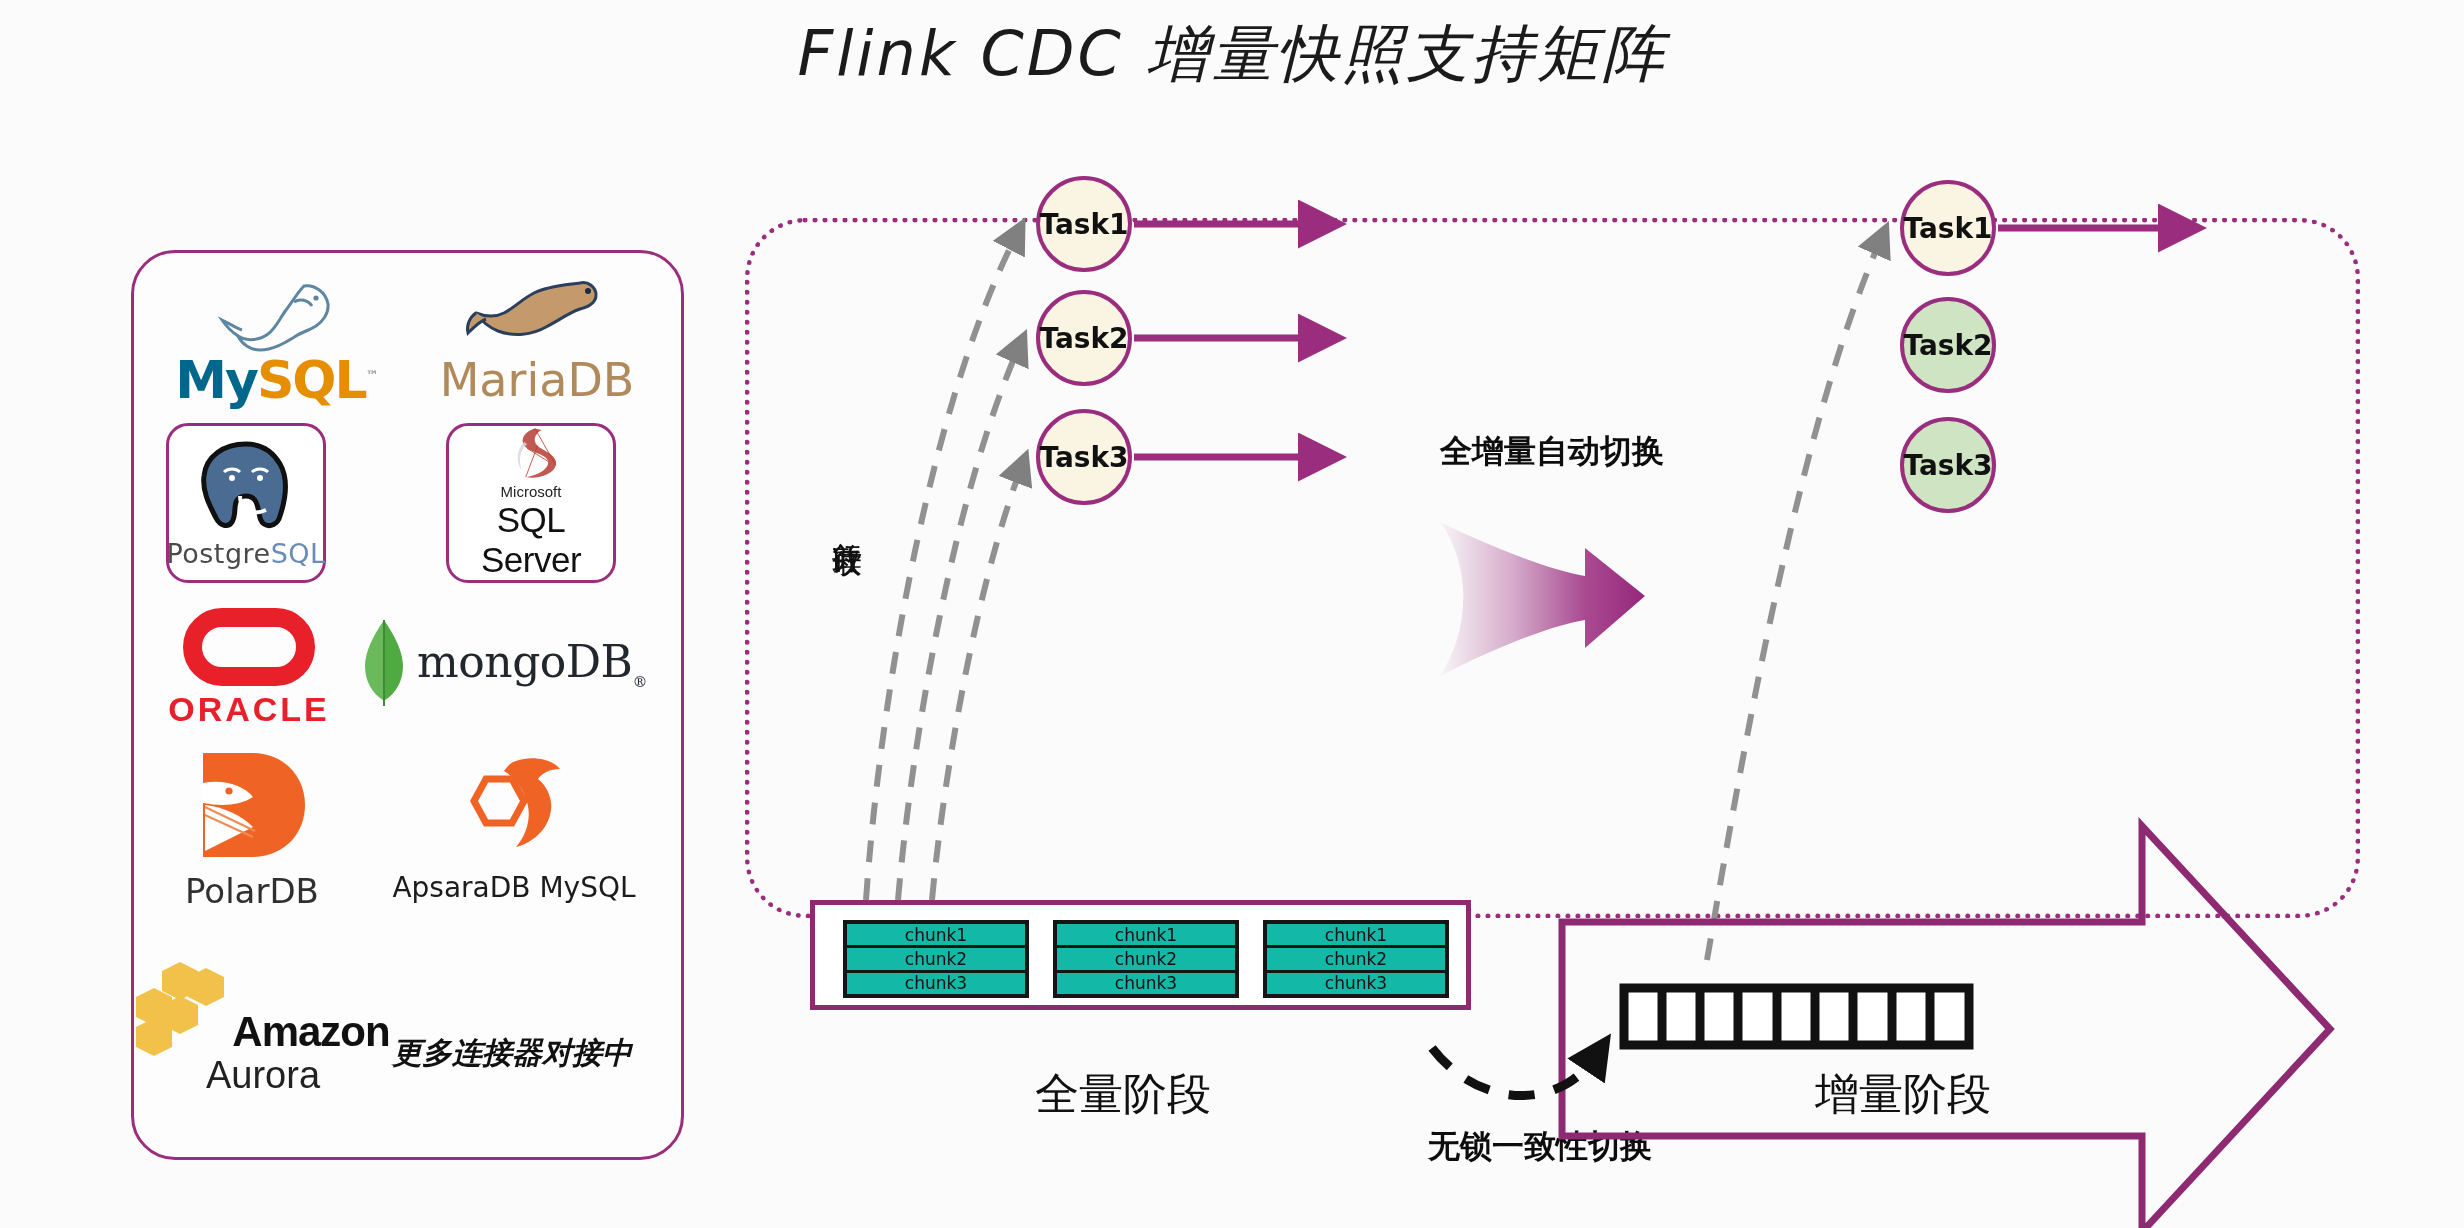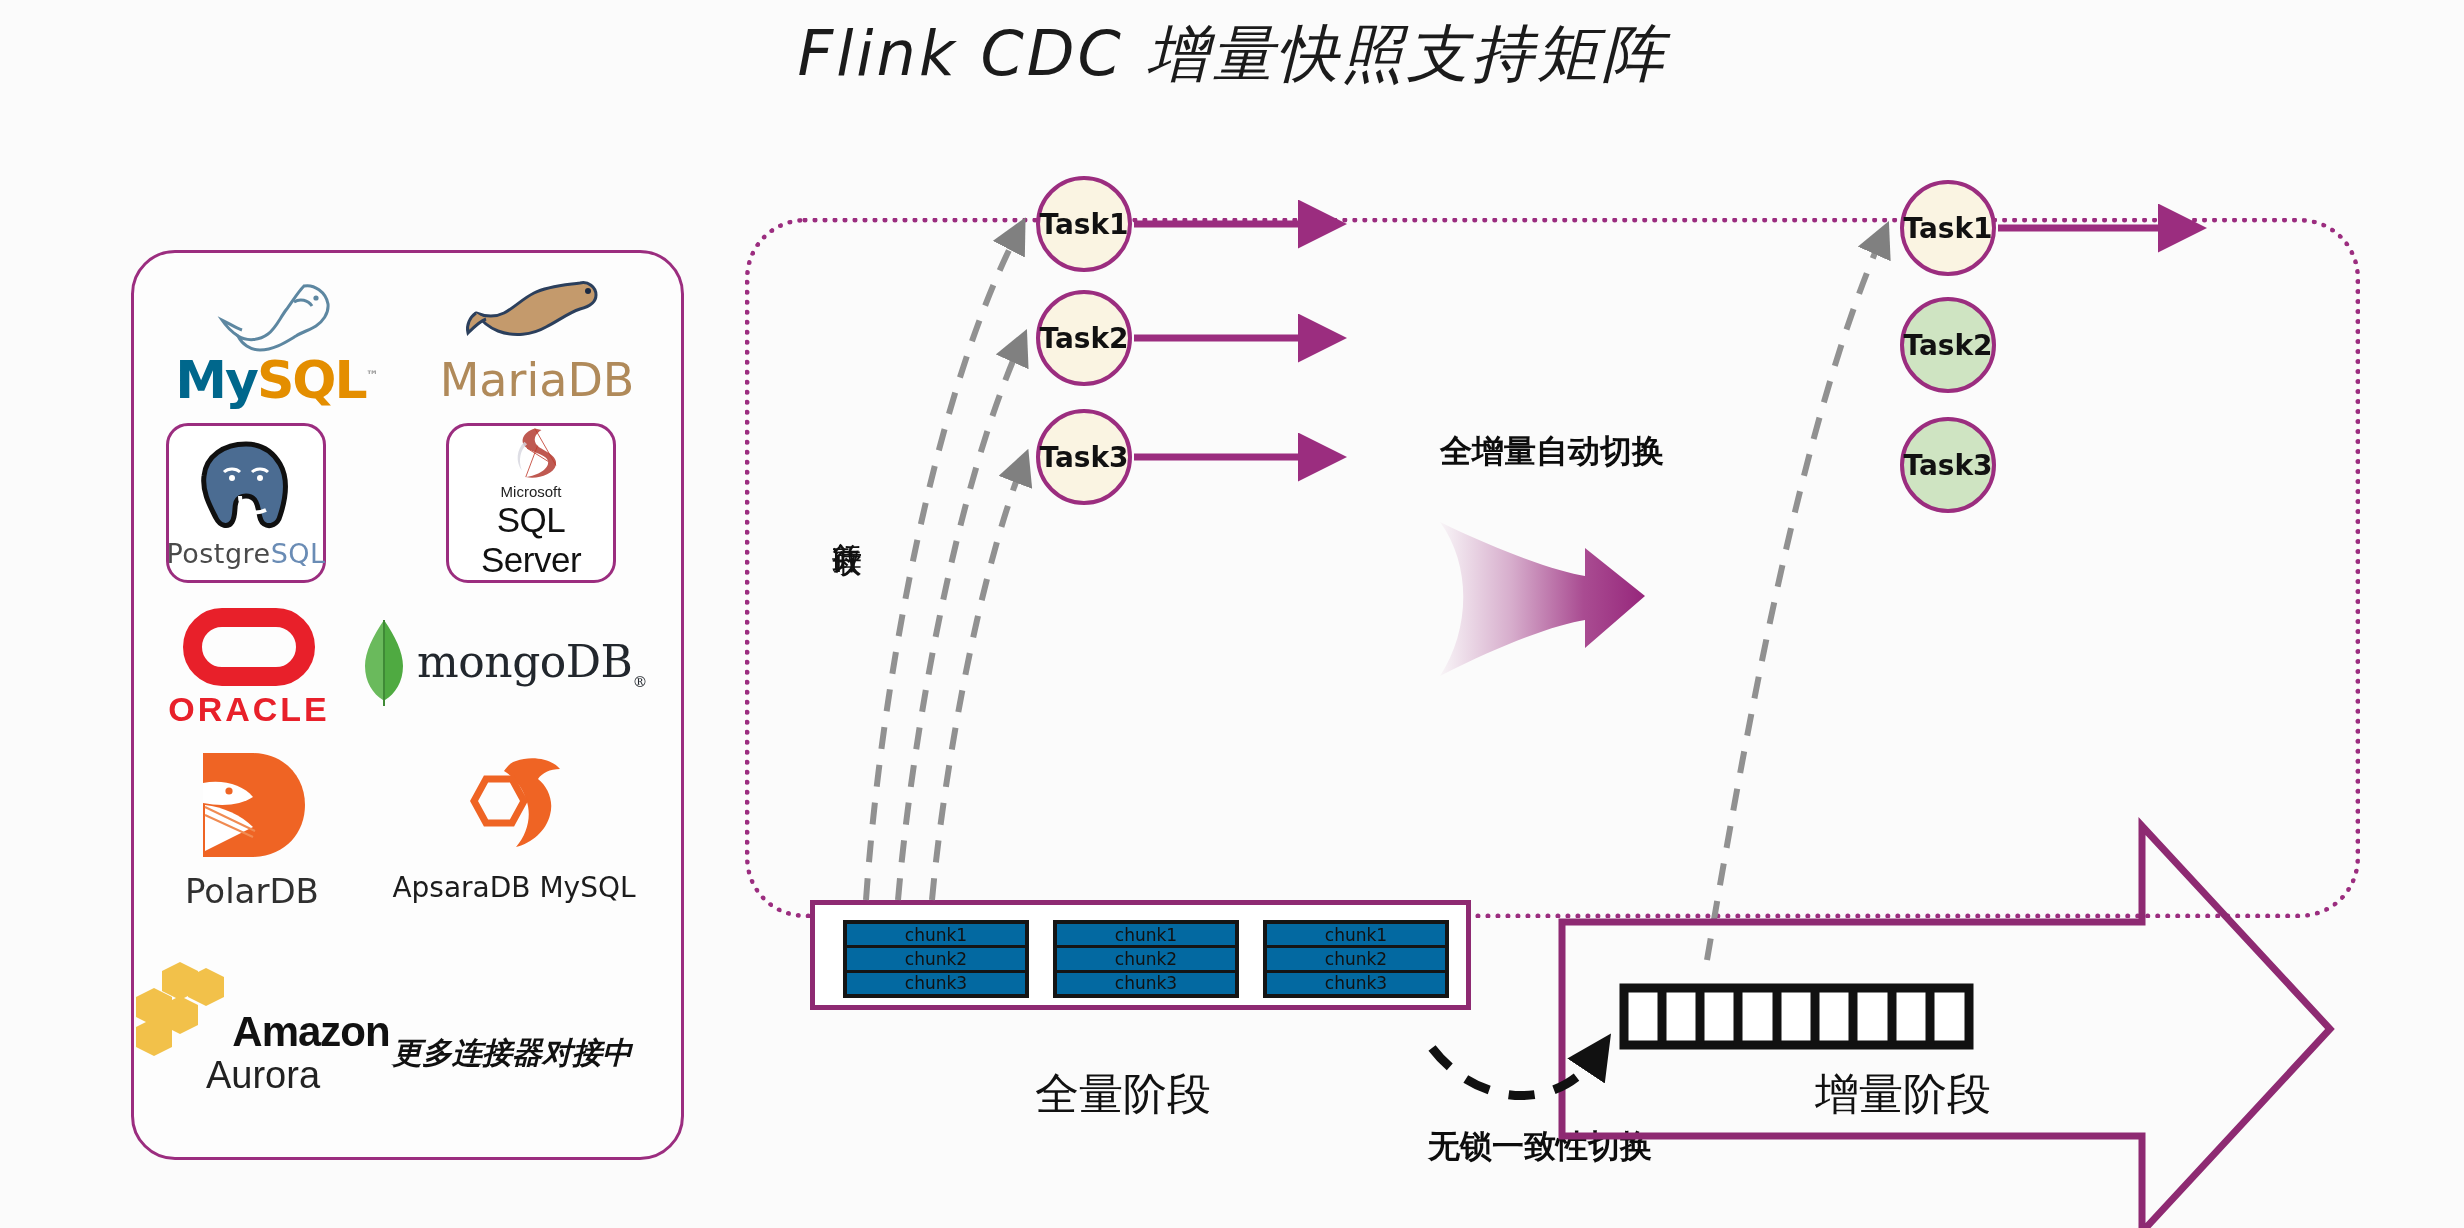--- a/index.html
+++ b/index.html
@@ -144,21 +144,21 @@
     border: 5px solid #8e2a72;
     background: #fff;
     box-sizing: border-box;
   }
   .chunk-group {
     position: absolute;
     top: 15px;
     width: 186px; height: 78px;
     border: 4px solid #151515;
     box-sizing: border-box;
-    background: #0369a1;
+    background: #14b8a6;
     display: flex; flex-direction: column;
   }
   .chunk-row {
     flex: 1;
     display: flex; align-items: center; justify-content: center;
     font-size: 17px; color: #111;
     font-family: "DejaVu Sans", sans-serif;
     border-bottom: 3px solid #151515;
     box-sizing: border-box;
   }

